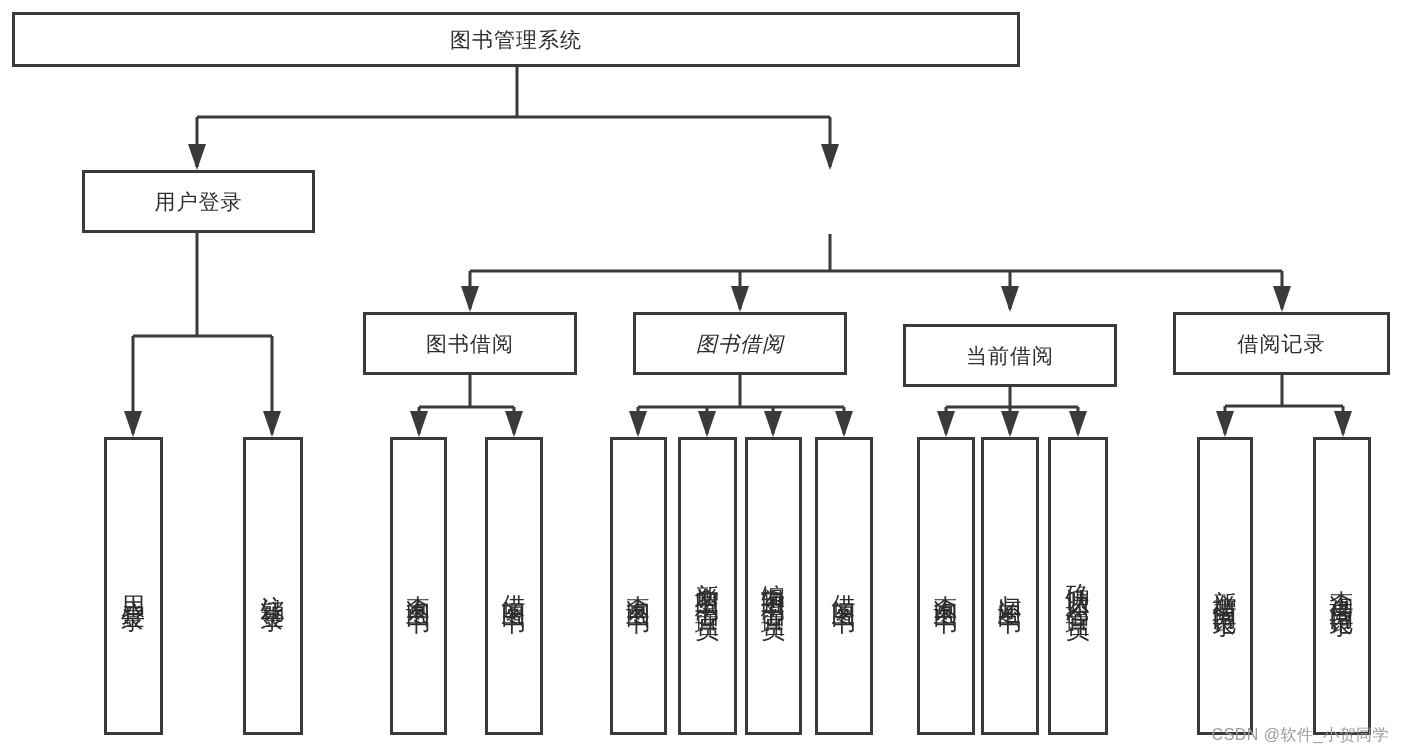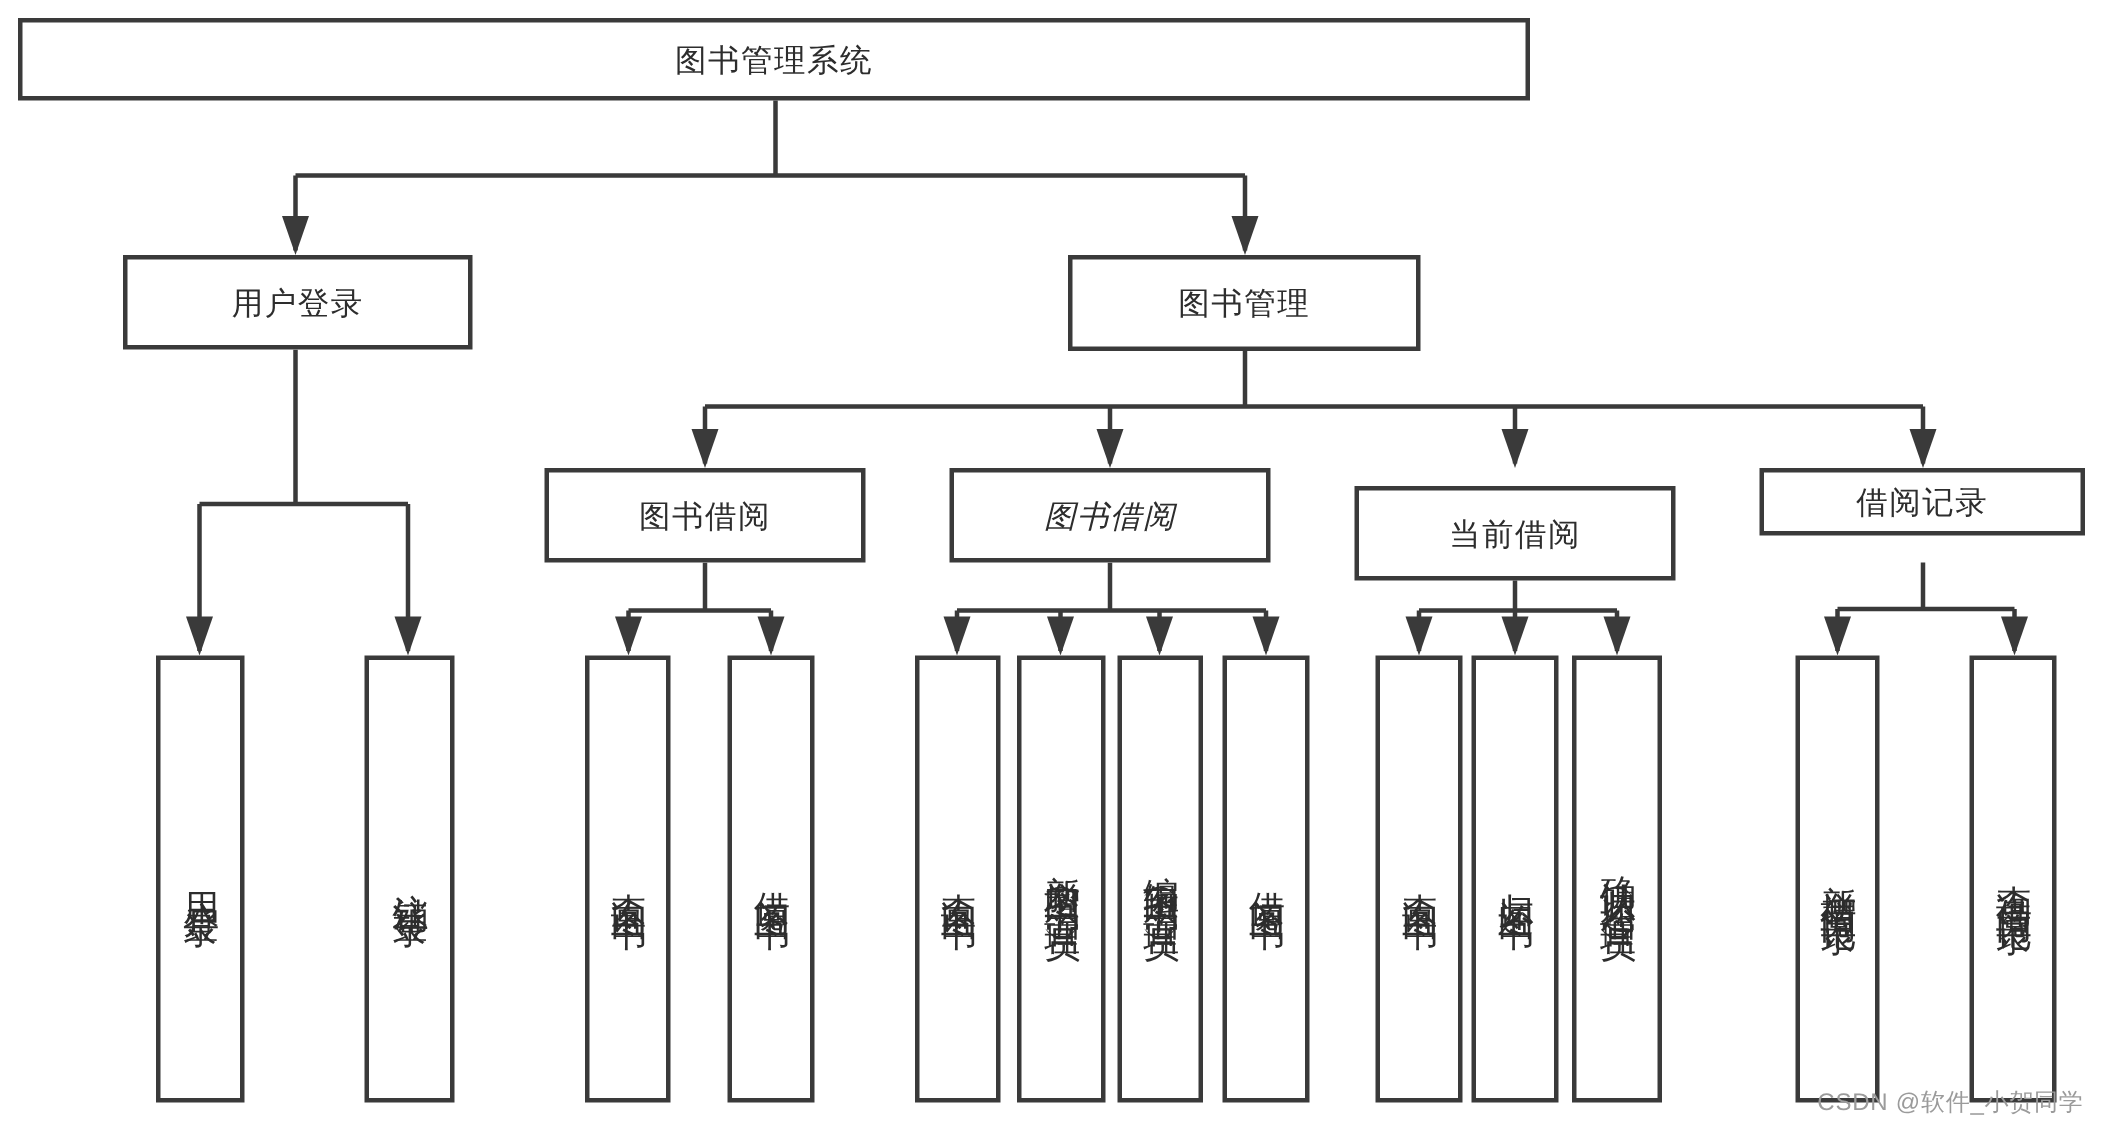--- a/index.html
+++ b/index.html
@@ -90,34 +90,31 @@
     </g>
   </svg>
 
   <div class="node" style="left:12px;top:12px;width:1008px;height:55px;">
     <span>图书管理系统</span>
   </div>
 
   <div class="node" style="left:82px;top:170px;width:233px;height:63px;">
     <span>用户登录</span>
   </div>
-  <div class="node" style="left:712px;top:170px;width:235px;height:64px;">
-    <span>图书管理</span>
-  </div>
 
   <div class="node" style="left:363px;top:312px;width:214px;height:63px;">
     <span>图书借阅</span>
   </div>
   <div class="node" style="left:633px;top:312px;width:214px;height:63px;font-style:italic;">
     <span>图书借阅</span>
   </div>
   <div class="node" style="left:903px;top:312px;width:214px;height:63px;margin-top:12px;">
     <span>当前借阅</span>
   </div>
-  <div class="node" style="left:1173px;top:312px;width:217px;height:45px;">
+  <div class="node" style="left:1173px;top:312px;width:217px;height:63px;">
     <span>借阅记录</span>
   </div>
 
   <div class="leaf" style="left:104px;width:59px;">
     <span>用户登录</span>
   </div>
   <div class="leaf" style="left:243px;width:60px;">
     <span>注销登录</span>
   </div>
   <div class="leaf" style="left:390px;width:57px;">

